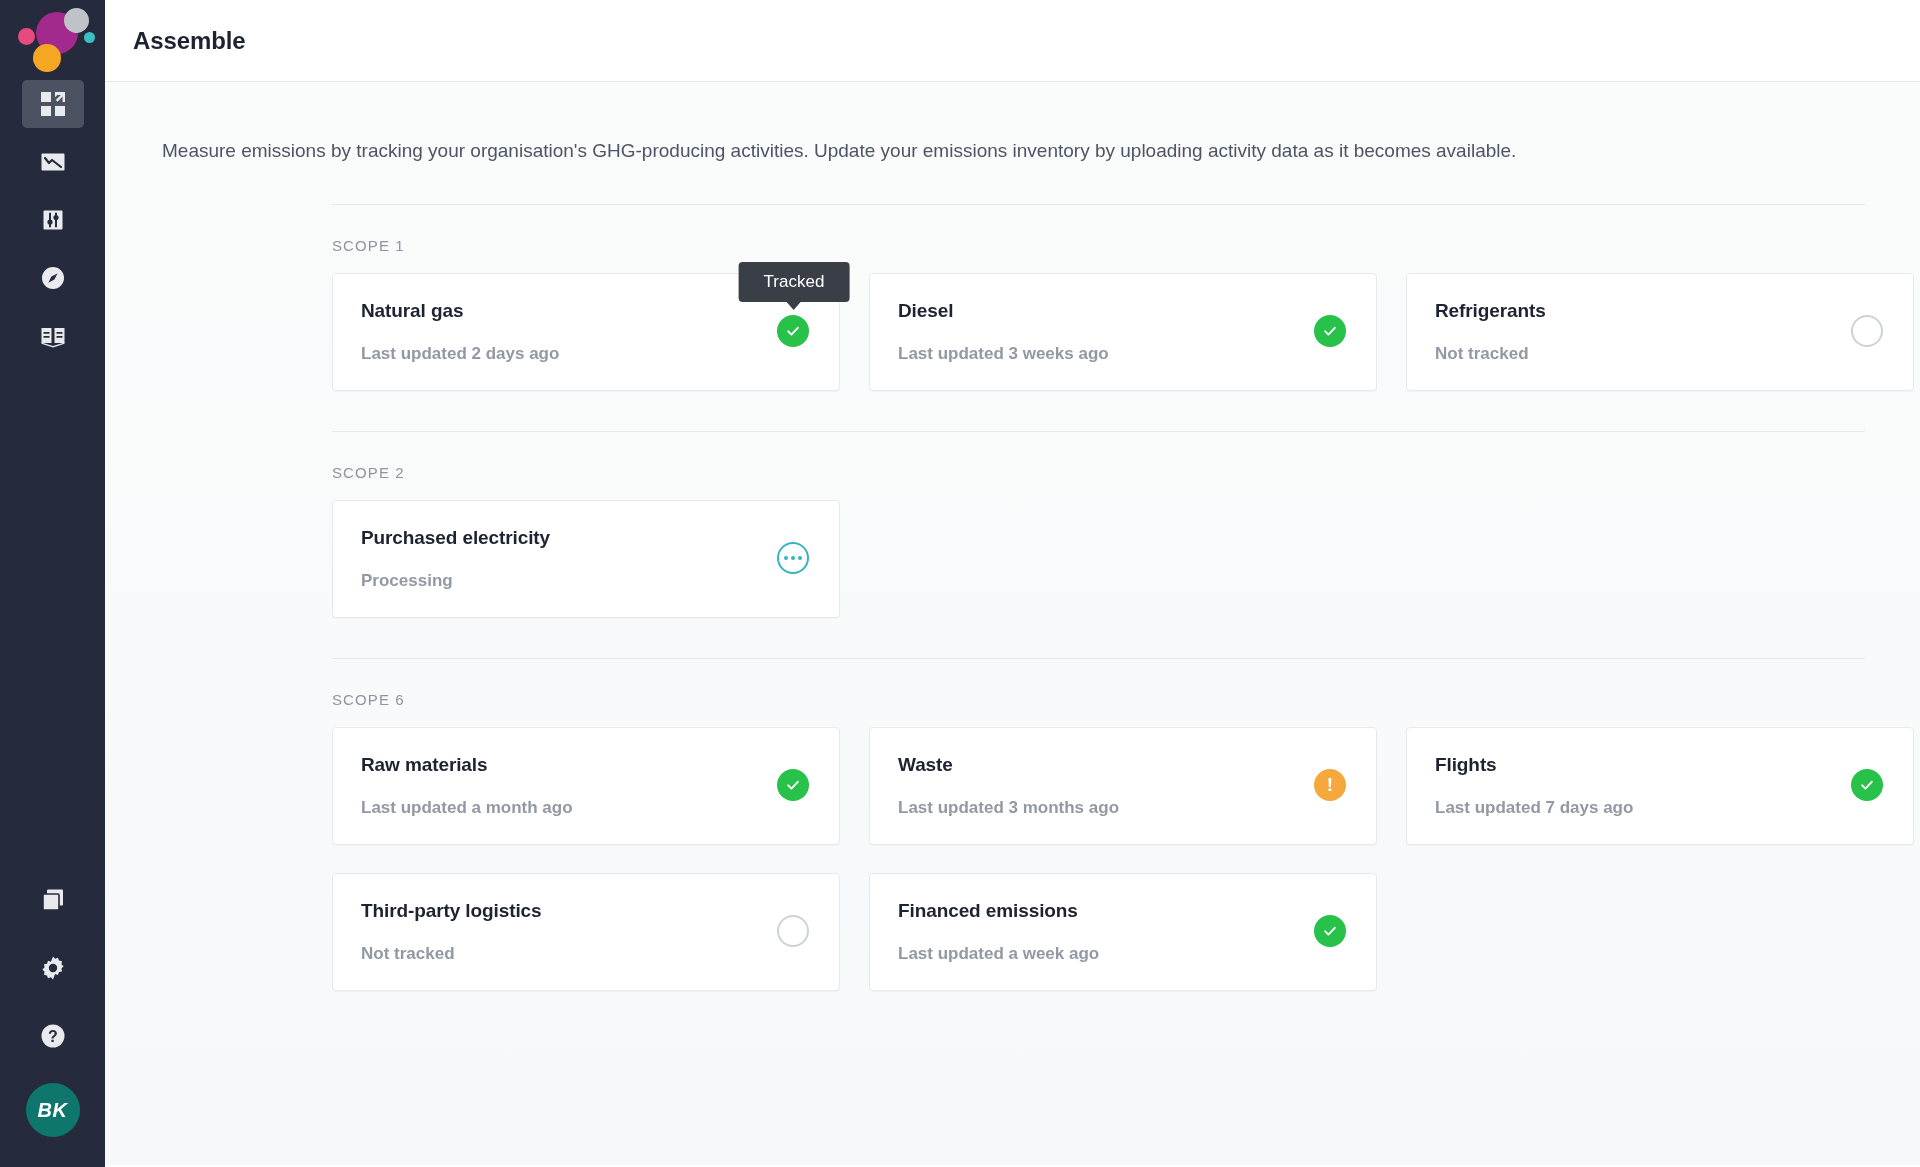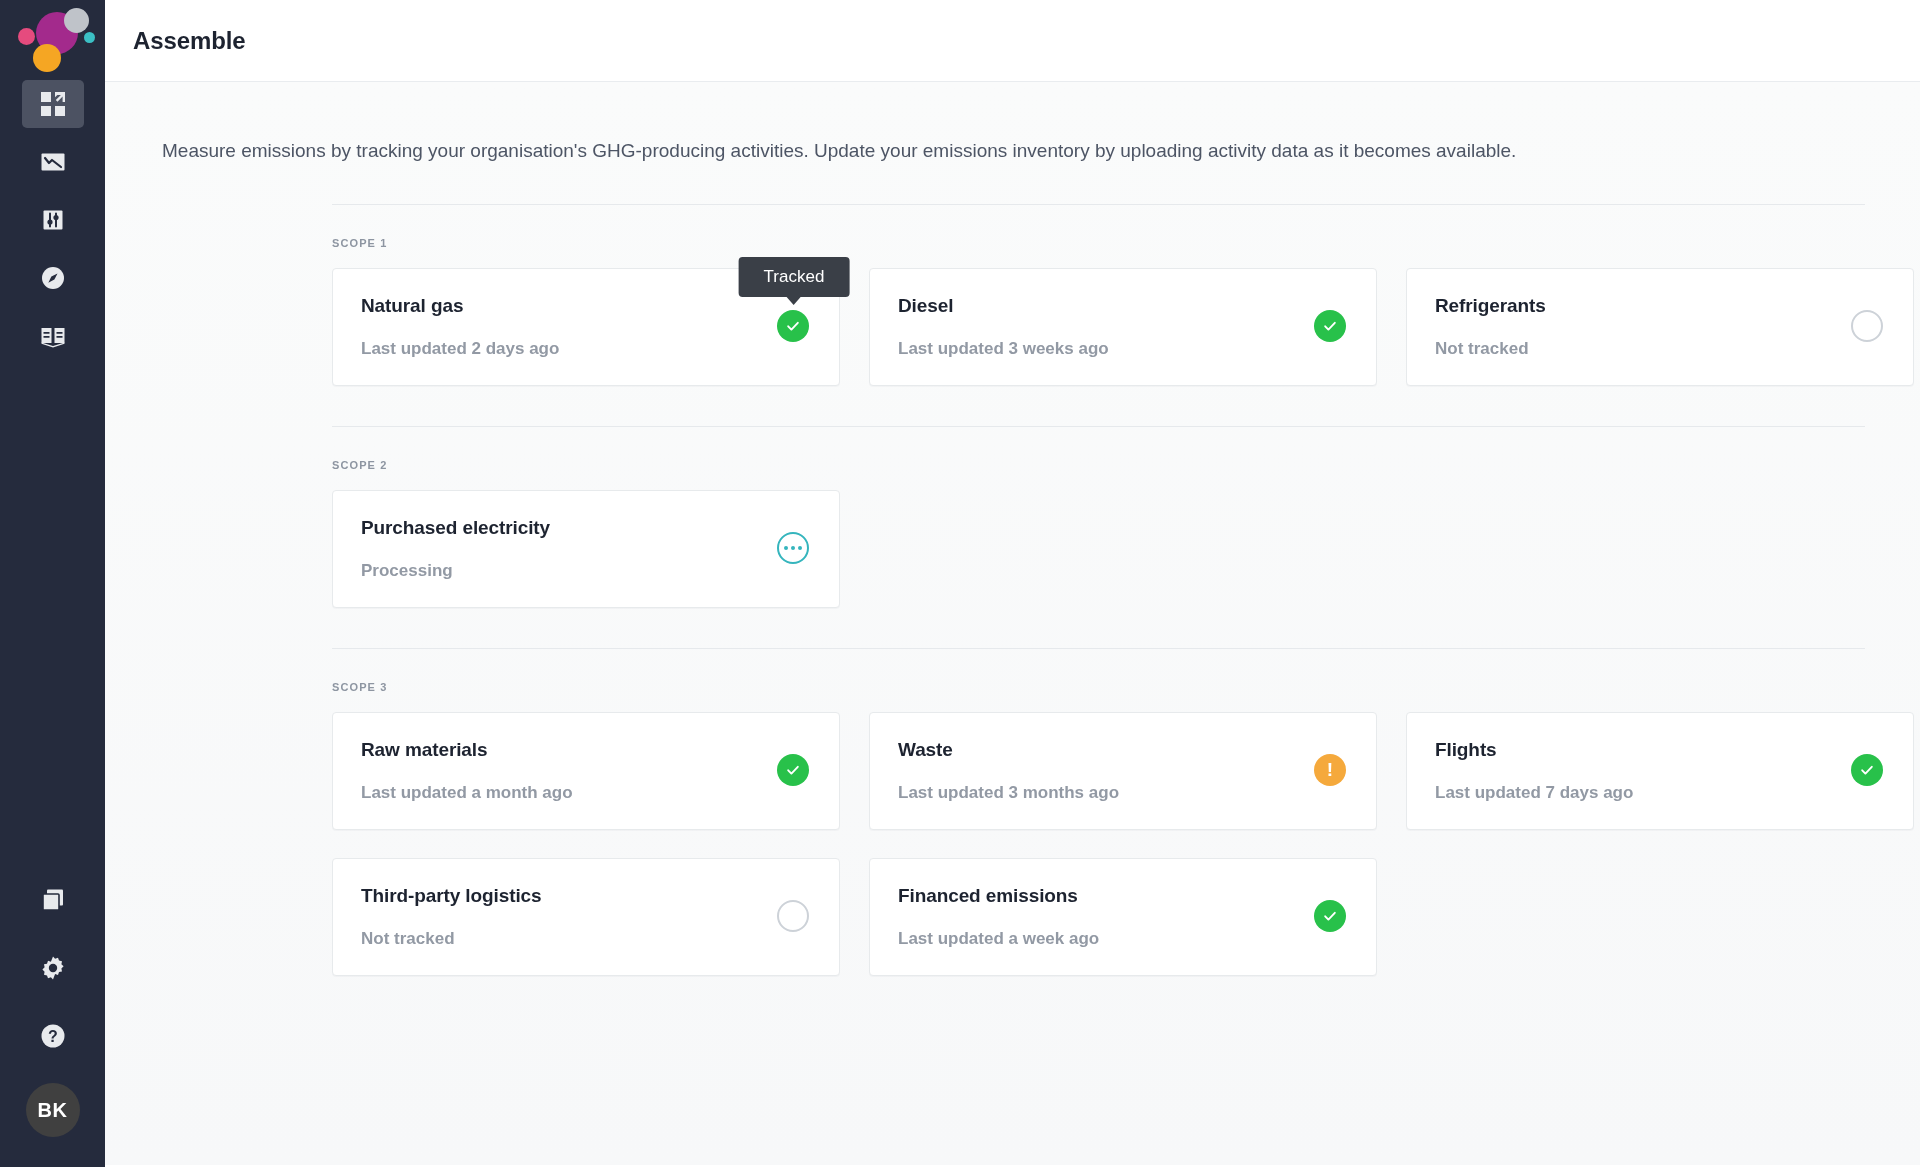--- a/index.html
+++ b/index.html
@@ -55,24 +55,25 @@
 
   .nav-bottom {
     margin-top: auto;
     display: flex; flex-direction: column; align-items: center;
     gap: 26px;
     padding-bottom: 30px;
   }
   .nav-bottom .nav-item { height: 42px; }
   .avatar {
     width: 54px; height: 54px; border-radius: 50%;
-    background: #404040; color: #ffffff;
+    background: #0f766e; color: #ffffff;
     display: flex; align-items: center; justify-content: center;
     font-size: 20px; font-weight: 700; letter-spacing: 0.5px;
     cursor: pointer;
+    font-style: italic;
   }
 
   
   .main {
     flex: 1;
     height: 1165px;
     display: flex;
     flex-direction: column;
     background: #fafbfb;
     overflow: hidden;
@@ -107,24 +108,24 @@
     margin-left: -170px;
   }
   .divider {
     height: 1px;
     background: #e6e9ec;
     margin: 38px 0 0 172px;
     margin-left: 172px;
   }
   .section { margin-left: 172px; }
   .section-title {
-    font-size: 11px;
+    font-size: 15px;
     letter-spacing: 1.1px;
     color: #8d95a1;
-    font-weight: 700;
+    font-weight: 400;
     padding-top: 32px;
     padding-bottom: 19px;
   }
   .grid {
     display: grid;
     grid-template-columns: repeat(3, 508px);
     column-gap: 29px;
     row-gap: 28px;
   }
   .card {
@@ -382,21 +383,21 @@
                     <i></i>
                     <i></i>
                     <i></i>
                   </div>
                 </div>
               </div>
             </div>
           </section>
           <div class="divider" style="margin-top: 40px;"></div>
           <section class="section">
-            <div class="section-title">SCOPE 3</div>
+            <div class="section-title">SCOPE 6</div>
             <div class="grid">
               <div class="card">
                 <div class="card-text">
                   <div class="card-title">Raw materials</div>
                   <div class="card-sub">Last updated a month ago</div>
                 </div>
                 <div class="status">
                   <div class="status-tracked">
                     <svg width="16" height="16" viewBox="0 0 16 16">
                       <path d="M3.2 8.3l3.2 3.3 6.4-6.8" stroke="#ffffff" stroke-width="1.9" fill="none" stroke-linecap="round" stroke-linejoin="round"></path>

